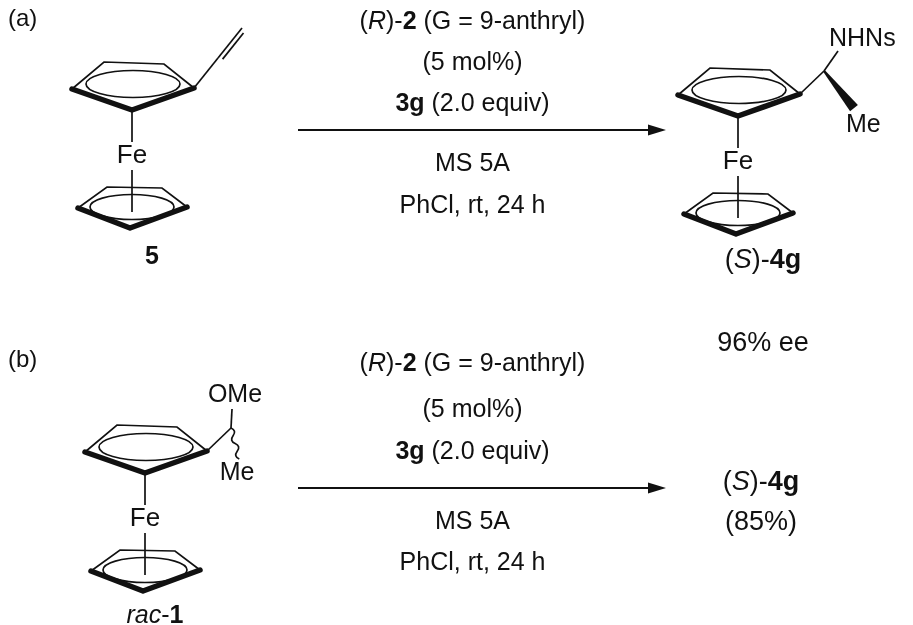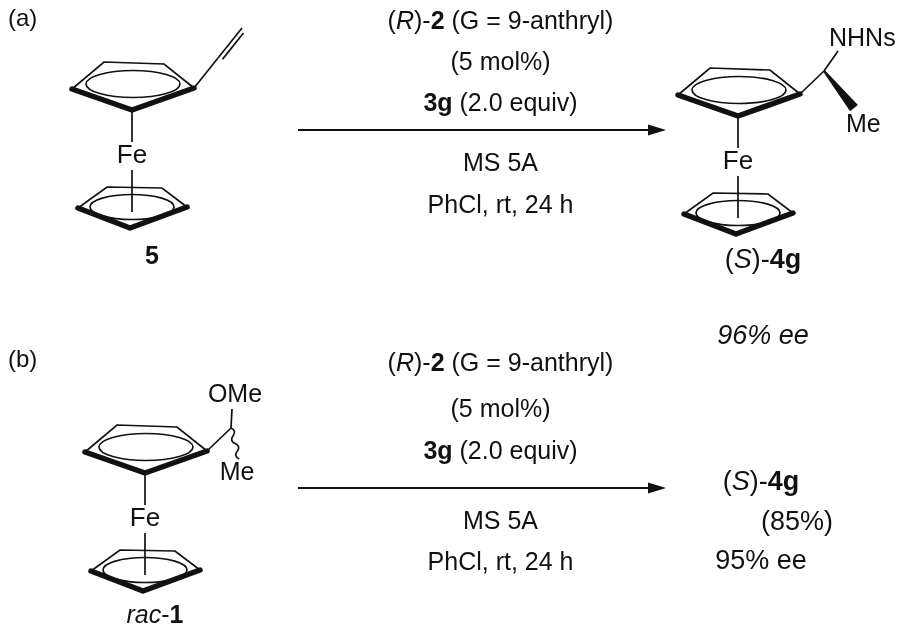--- a/index.html
+++ b/index.html
@@ -1,21 +1,21 @@
 <!DOCTYPE html>
 <html><head>
 <meta charset="utf-8">
 <style>
   * { margin:0; padding:0; box-sizing:border-box; }
   html,body { background:#ffffff; }
   body { font-family:"Liberation Sans", sans-serif; color:#111111; }
   .page { position:relative; width:913px; height:625px; background:#ffffff; overflow:hidden; }
   .abs { position:absolute; }
   .panel-label { position:absolute; font-size:24px; }
-  .cond { position:absolute; left:328px; width:345px; text-align:center; font-size:25px; white-space:nowrap; }
+  .cond { position:absolute; left:300px; width:345px; text-align:center; font-size:25px; white-space:nowrap; }
   .plabel { position:absolute; width:210px; text-align:center; font-size:27px; white-space:nowrap; }
   .struct-label { position:absolute; width:200px; text-align:center; font-size:25px; white-space:nowrap; }
   .it { font-style:italic; }
   .bd { font-weight:bold; }
   svg.struct { position:absolute; overflow:visible; }
   .bond { stroke:#111111; stroke-width:1.7; fill:none; }
   .bond-bold { stroke:#111111; stroke-width:5.5; fill:none; stroke-linejoin:round; stroke-linecap:round; }
   .arrow-line { stroke:#111111; stroke-width:1.8; }
   .wedge { fill:#111111; stroke:none; }
   .atom { font-size:25px; fill:#111111; font-family:"Liberation Sans", sans-serif; }
@@ -67,21 +67,21 @@
     <ellipse class="bond" cx="81" cy="64" rx="47" ry="13.5"></ellipse>
     <line class="bond" x1="80" y1="91" x2="80" y2="122"></line>
     <text class="fe" x="80" y="143" text-anchor="middle">Fe</text>
     <line class="bond" x1="80" y1="150" x2="80" y2="192"></line>
     <polyline class="bond" points="135,187 110,168 55,167 26,188"></polyline>
     <polyline class="bond-bold" points="26,188 78,208 135,187"></polyline>
     <ellipse class="bond" cx="80" cy="187" rx="42" ry="12.5"></ellipse>
   </svg>
 
   <div class="plabel" style="left:658px; top:244px;"><span>(</span><span class="it">S</span><span>)-</span><span class="bd">4g</span></div>
-  <div class="plabel" style="left:658px; top:320px;font-style:italic;">96% ee</div>
+  <div class="plabel" style="left:658px; top:327px;">96% ee</div>
 
   <div class="panel-label" style="left:8px; top:345px;">(b)</div>
 
   <svg class="struct" style="left:65px; top:383px;" width="240" height="240" viewBox="0 0 240 240">
     <line class="bond" x1="142" y1="68" x2="166" y2="45"></line>
     <line class="bond" x1="166" y1="45" x2="167" y2="26"></line>
     <text class="atom" x="170" y="19" text-anchor="middle">OMe</text>
     <path class="bond" d="M166,45 q4,-5 8,0 q4,5 8,0 q4,-5 8,0 q4,5 8,0" transform="rotate(75 166 45)"></path>
     <text class="atom" x="172" y="97" text-anchor="middle">Me</text>
     <polyline class="bond" points="142,68 112,44 52,42 20,69"></polyline>
@@ -102,16 +102,15 @@
 
   <svg class="abs" style="left:298px; top:479px;" width="370" height="18">
     <line class="arrow-line" x1="0" y1="9" x2="352" y2="9"></line>
     <polygon class="wedge" points="368,9 350,3.6 350,14.4"></polygon>
   </svg>
 
   <div class="cond" style="top:506px;">MS 5A</div>
   <div class="cond" style="top:547px;">PhCl, rt, 24 h</div>
 
   <div class="plabel" style="left:656px; top:466px;"><span>(</span><span class="it">S</span><span>)-</span><span class="bd">4g</span></div>
-  <div class="plabel" style="left:692px; top:506px;">(85%)</div>
-  <div class="plabel" style="left:656px; top:545px;">95% ee</div>
+  <div class="plabel" style="left:656px; top:506px;">(85%)</div>
 
 </div>
 
 </body></html>

